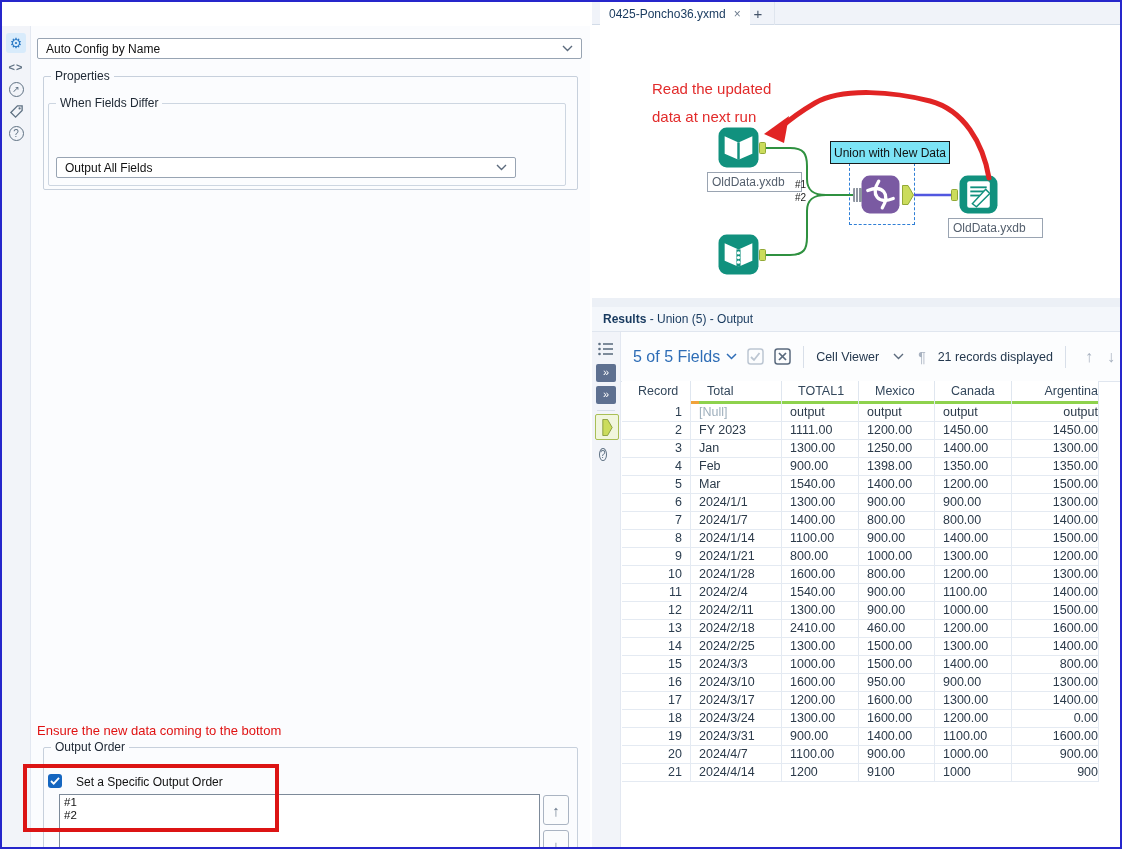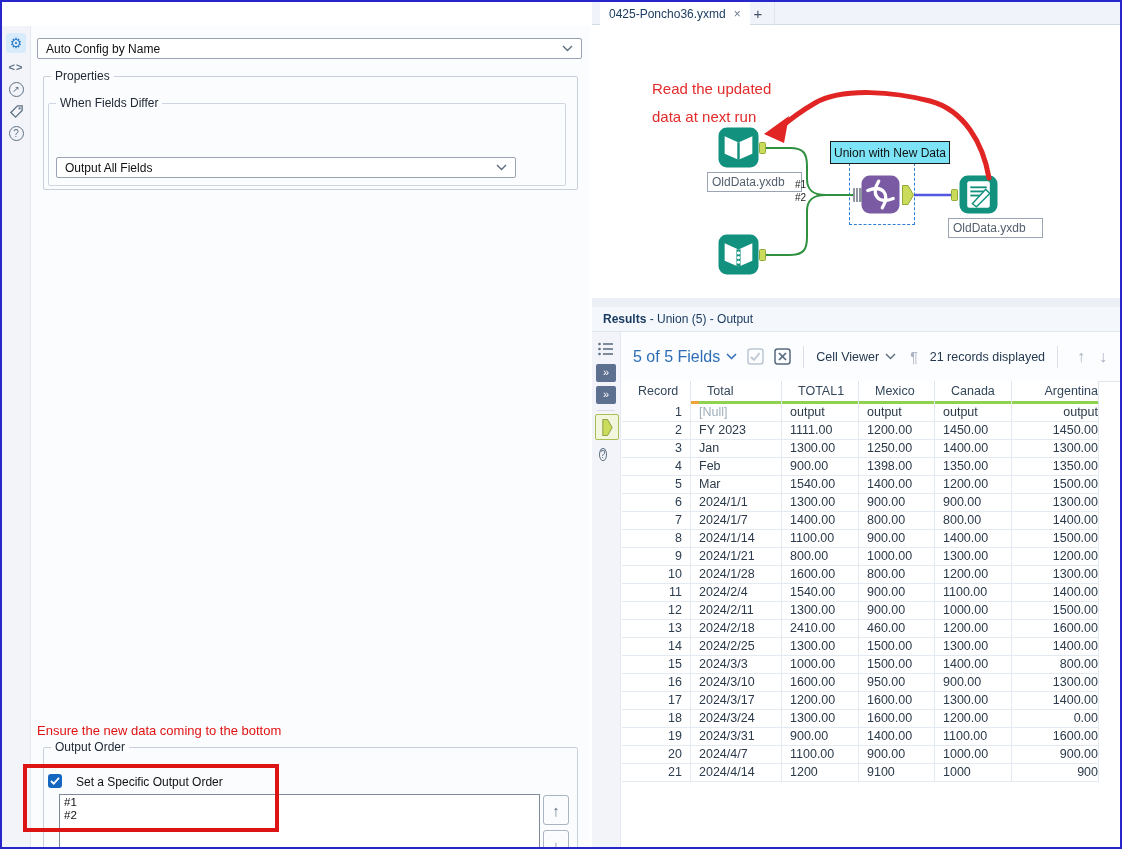--- a/index.html
+++ b/index.html
@@ -52,21 +52,21 @@
   .results{position:absolute;left:590px;top:305px;width:530px;bottom:0;background:#fff;}
   .r-header{position:absolute;left:0;top:0;right:0;height:24px;background:#f4f7fb;border-bottom:1px solid #e0e6ef;}
   .r-title{position:absolute;left:11px;top:5px;font-size:12px;color:#17395e;}
   .r-title b{font-weight:700;}
   .r-strip{position:absolute;left:0;top:25px;width:28px;bottom:0;background:#f2f4f9;border-right:1px solid #e3e8f1;}
   .chev-btn{position:absolute;left:4px;width:20px;height:18px;background:#5e7090;border-radius:2px;color:#fff;font-size:11px;line-height:17px;text-align:center;}
   .strip-div{position:absolute;left:5px;width:18px;border-top:1px solid #d6dde7;}
   .anchor-tile{position:absolute;left:3px;width:22px;height:24px;background:#f1f6dd;border:1px solid #a9bf55;border-radius:2px;display:flex;align-items:center;justify-content:center;}
   .r-toolbar{position:absolute;left:29px;top:25px;right:0;height:50px;background:#fcfdfe;border-bottom:1px solid #e0e6ef;display:flex;align-items:center;padding-left:12px;box-sizing:border-box;}
   .tb-fields{color:#2e6db6;font-size:16px;display:flex;align-items:center;gap:6px;}
-  .tb-text{color:#24384e;font-size:12.5px;display:flex;align-items:center;gap:6px;}
+  .tb-text{color:#24384e;font-size:12.5px;display:flex;align-items:center;gap:14px;}
   .tb-sep{width:1px;height:22px;background:#d8dfe9;margin:0 12px;}
   .tb-ico{margin-left:10px;display:flex;align-items:center;}
   .tb-pilcrow{color:#a8b2c0;font-size:14px;margin-right:12px;}
   .tb-arrow{color:#a8b2c0;font-size:16px;margin:0 7px;}
   .thead{position:absolute;left:30px;top:74px;height:23px;display:flex;z-index:2;}
   .th{box-sizing:border-box;font-size:12.5px;color:#33475b;padding:3px 0 0 16px;border-right:1px solid #dfe6ef;position:relative;background:#fff;}
   .th.under::after{content:"";position:absolute;left:0;right:0;bottom:0;height:3px;background:#8ed24d;}
   .th.under-mix::after{content:"";position:absolute;left:0;right:0;bottom:0;height:3px;background:linear-gradient(90deg,#f0a23a 0 8px,#8ed24d 8px 100%);}
   .tbody{position:absolute;left:30px;top:97px;z-index:1;}
   .trow{display:flex;height:18px;border-bottom:1px solid #e4eaf2;box-sizing:border-box;}

